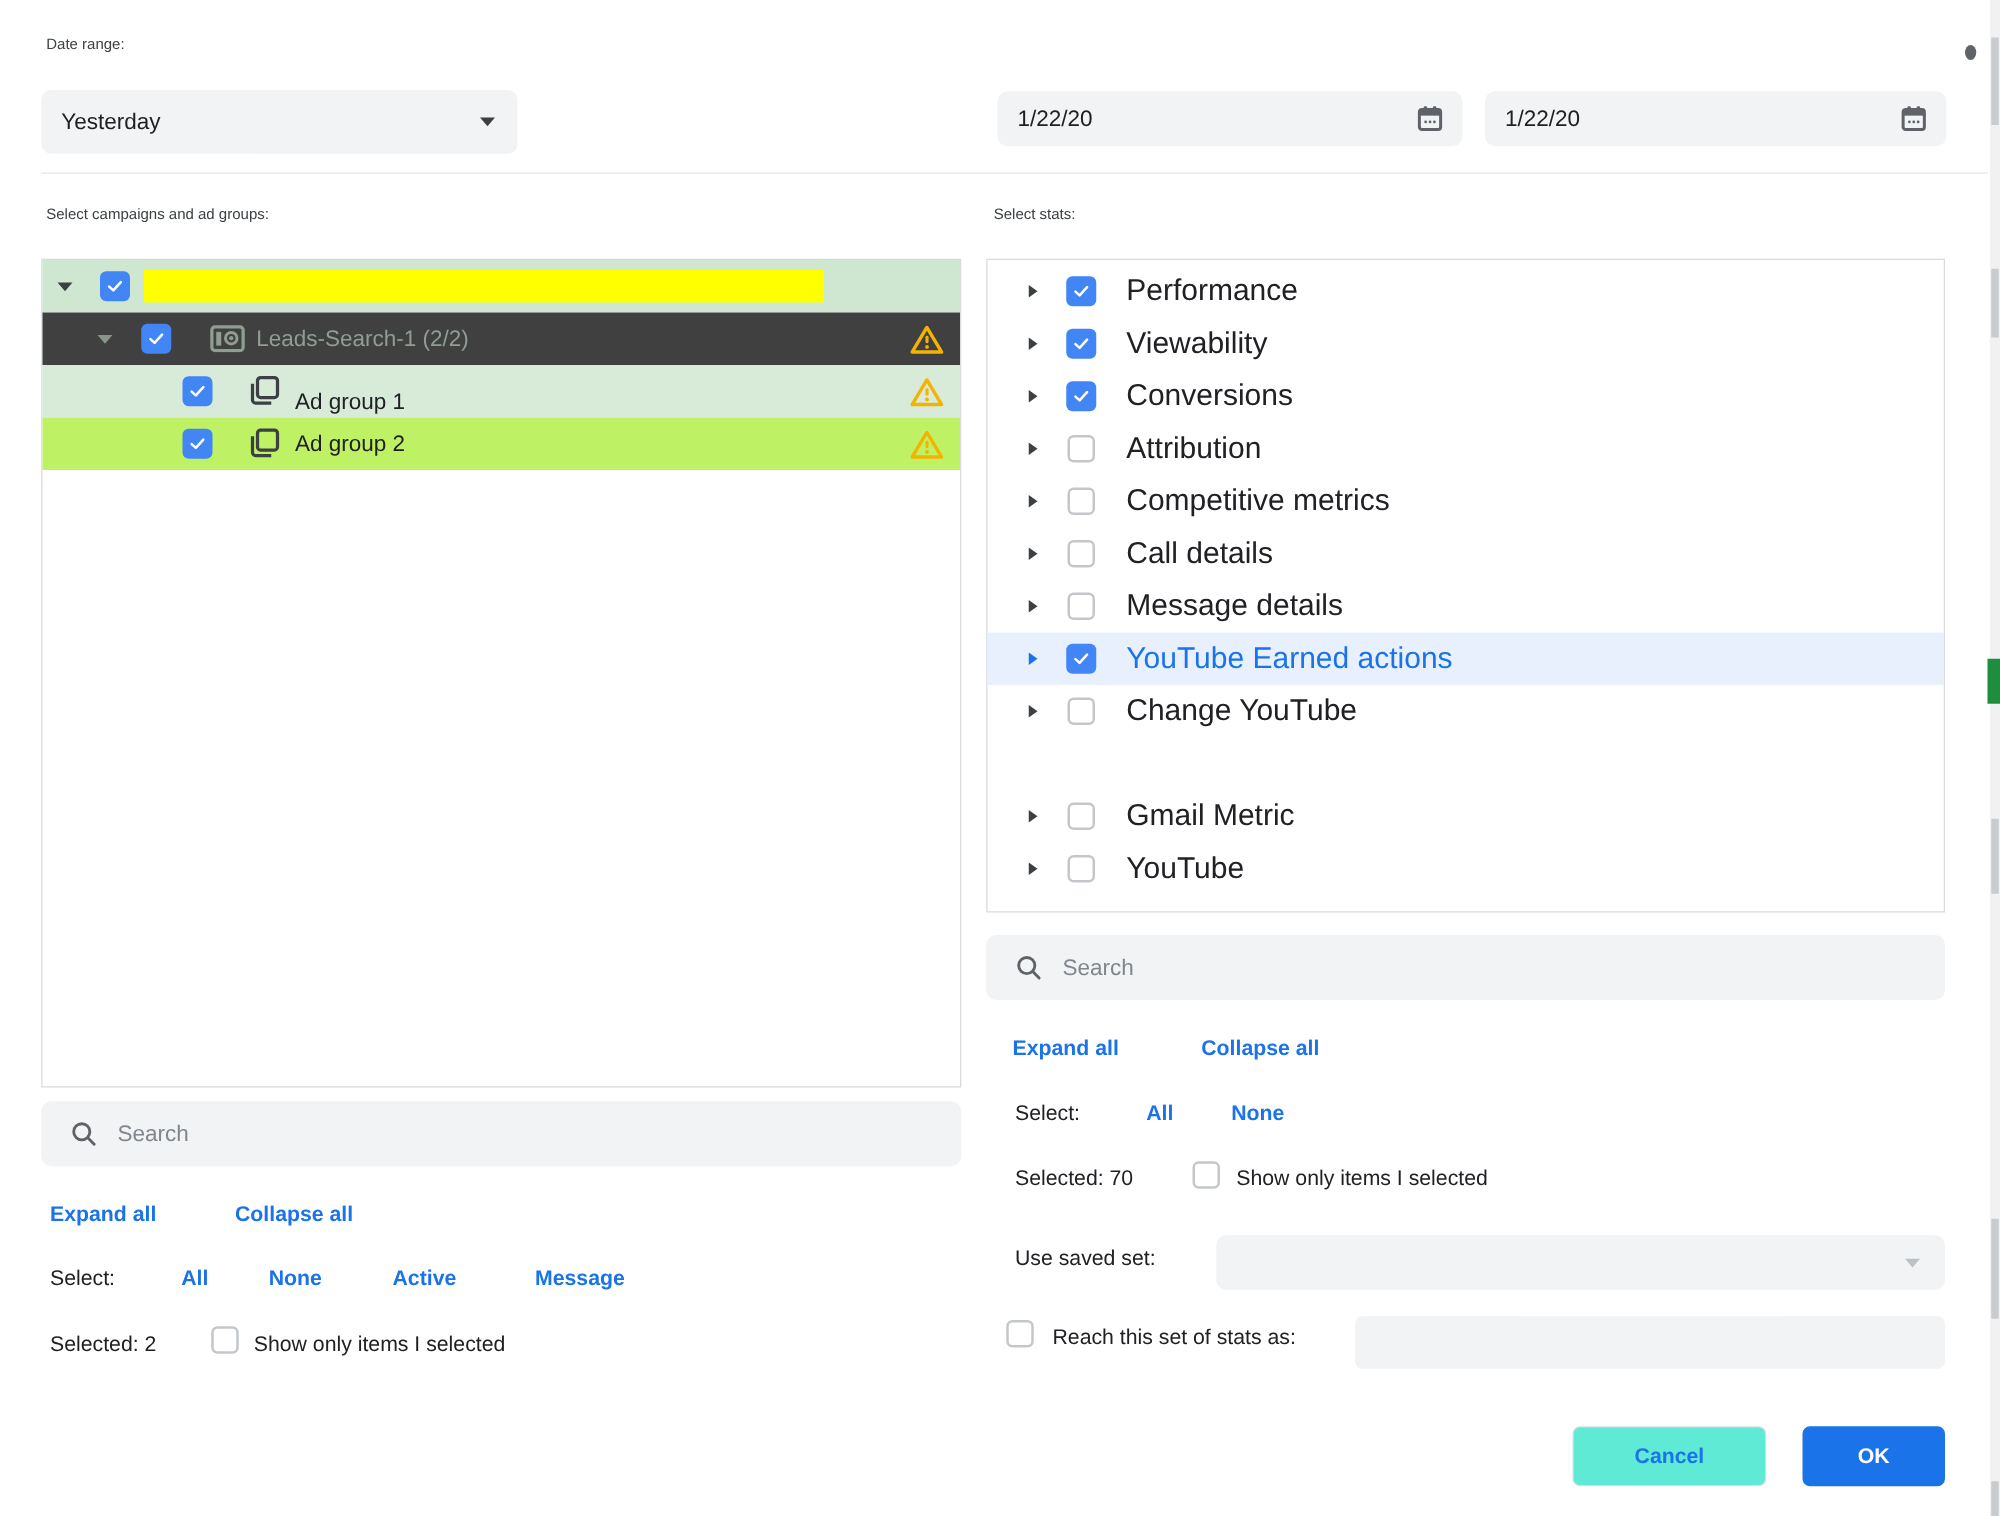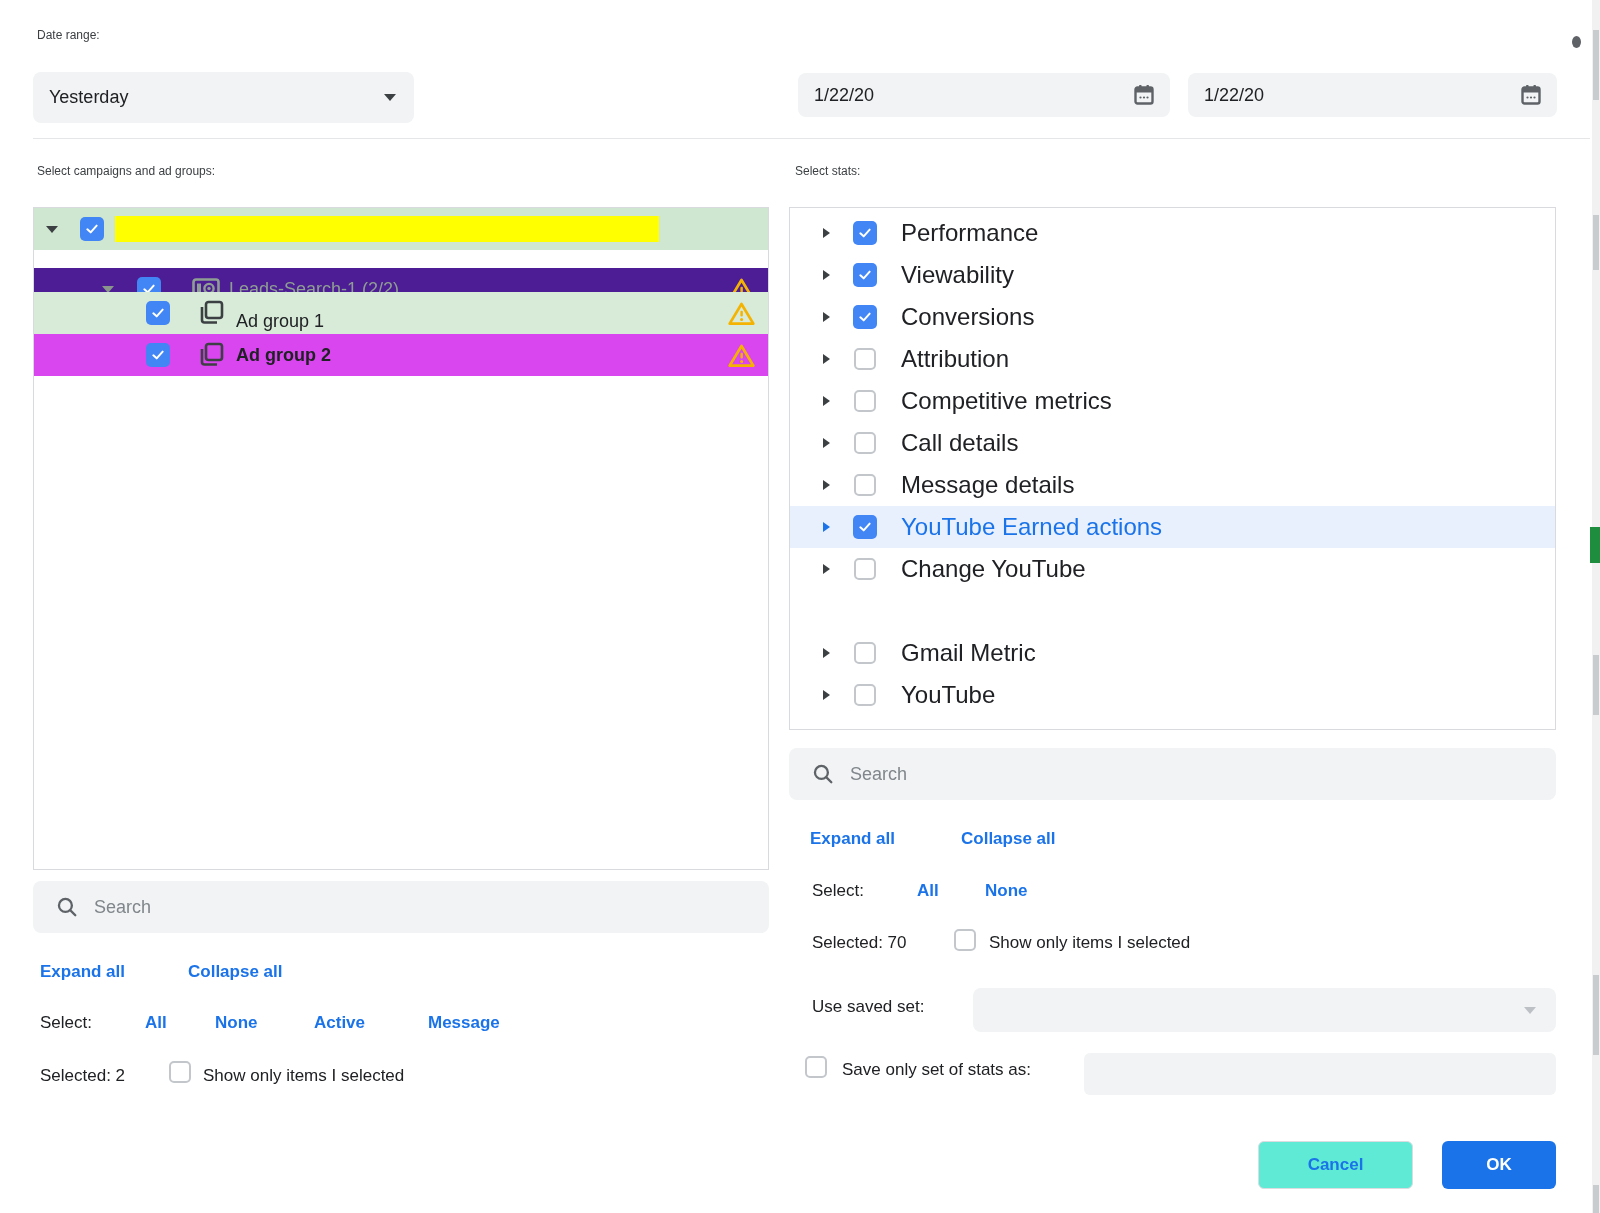--- a/index.html
+++ b/index.html
@@ -97,21 +97,21 @@
   <div class="trow" style="top:0; background:#cfe7d1;">
     <span class="caret-down" style="margin-left:12px;"></span>
     <span class="cb" style="margin-left:22px;">
       <svg viewBox="0 0 24 24">
           <path d="M5 12.5 L10 17 L19 7" fill="none" stroke="#fff" stroke-width="3" stroke-linecap="round" stroke-linejoin="round"></path>
         </svg>
     </span>
     <span style="margin-left:11px; width:544px; height:26px; background:#ffff00; display:inline-block;"></span>
   </div>
 
-  <div class="trow" style="top:60px; background:#4c1d95;padding-left:24px;">
+  <div class="trow" style="top:42px; background:#404040;">
     <span class="caret-down gray" style="margin-left:44px;"></span>
     <span class="cb" style="margin-left:23px;">
       <svg viewBox="0 0 24 24">
           <path d="M5 12.5 L10 17 L19 7" fill="none" stroke="#fff" stroke-width="3" stroke-linecap="round" stroke-linejoin="round"></path>
         </svg>
     </span>
     <svg viewBox="0 0 28 22" style="width:28px;height:22px;margin-left:31px;">
       <rect x="1.5" y="1.5" width="25" height="19" rx="2.5" fill="none" stroke="#8f9e92" stroke-width="2.6"></rect>
       <rect x="5" y="5.5" width="4" height="11" fill="#8f9e92"></rect>
       <circle cx="17" cy="10.5" r="4.6" fill="none" stroke="#8f9e92" stroke-width="2.4"></circle>
@@ -136,21 +136,21 @@
       <rect x="8" y="2" width="16" height="16" rx="2.5" fill="none" stroke="#3c4043" stroke-width="2.6"></rect>
     </svg>
     <span class="lbl" style="margin-left:12px; color:#202124;margin-top:17px;">Ad group 1</span>
     <svg viewBox="0 0 24 22" style="width:27px;height:25px;position:absolute;right:13px;">
       <path d="M12 2.5 L22.5 20 H1.5 Z" fill="none" stroke="#f5b301" stroke-width="2.4" stroke-linejoin="round"></path>
       <rect x="11" y="8.5" width="2.2" height="5.2" rx="1" fill="#f5b301"></rect>
       <circle cx="12.1" cy="16.4" r="1.35" fill="#f5b301"></circle>
     </svg>
   </div>
 
-  <div class="trow" style="top:126px; background:#d946ef;font-weight:bold;">
+  <div class="trow" style="top:126px; background:#bef264;">
     <span class="cb" style="margin-left:112px;">
       <svg viewBox="0 0 24 24">
           <path d="M5 12.5 L10 17 L19 7" fill="none" stroke="#fff" stroke-width="3" stroke-linecap="round" stroke-linejoin="round"></path>
         </svg>
     </span>
     <svg viewBox="0 0 26 26" style="width:26px;height:26px;margin-left:28px;">
       <path d="M4 7 v13 a2.5 2.5 0 0 0 2.5 2.5 H19" fill="none" stroke="#3c4043" stroke-width="2.6"></path>
       <rect x="8" y="2" width="16" height="16" rx="2.5" fill="none" stroke="#3c4043" stroke-width="2.6"></rect>
     </svg>
     <span class="lbl" style="margin-left:12px; color:#202124;">Ad group 2</span>
@@ -290,21 +290,21 @@
 <span class="abs cb-empty" style="left:954px; top:929px;"></span>
 <div class="abs plain" style="left:989px; top:933px;">Show only items I selected</div>
 
 <div class="abs plain" style="left:812px; top:997px;">Use saved set:</div>
 <div class="abs field" style="left:973px; top:988px; width:583px; height:44px;">
   <span class="val"></span>
   <span class="caret-down light" style="margin-right:20px;"></span>
 </div>
 
 <span class="abs cb-empty" style="left:805px; top:1056px;"></span>
-<div class="abs plain" style="left:842px; top:1060px;">Save only set of stats as:</div>
+<div class="abs plain" style="left:842px; top:1060px;">Reach this set of stats as:</div>
 <div class="abs field" style="left:1084px; top:1053px; width:472px; height:42px; border-radius:6px;"></div>
 
 <div class="abs btn cancel" style="left:1258px; top:1141px; width:155px; height:48px;">Cancel</div>
 <div class="abs btn ok" style="left:1442px; top:1141px; width:114px; height:48px;">OK</div>
 
 <div class="abs" style="left:1572px; top:36px; width:9px; height:12px; border-radius:50%; background:#5f6368;"></div>
 <div class="abs" style="left:1596px; top:325px; width:4px; height:12px; background:#5f6368;"></div>
 <div class="abs" style="left:1596px; top:440px; width:4px; height:12px; background:#80868b;"></div>
 <div class="page-strip">
   <div class="seg" style="top:30px; height:70px;"></div>

